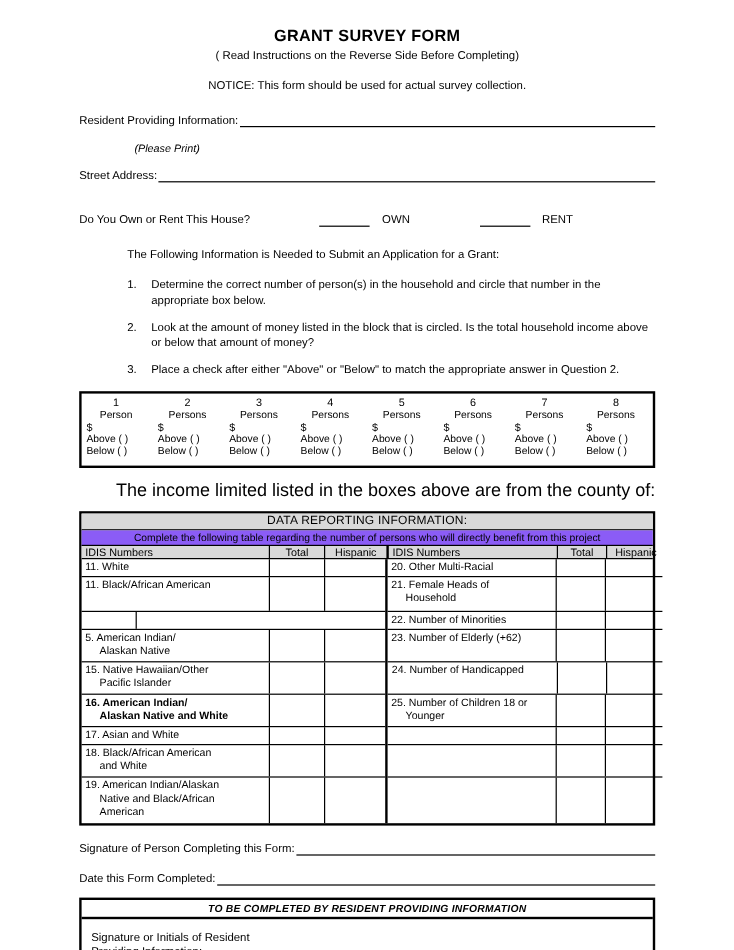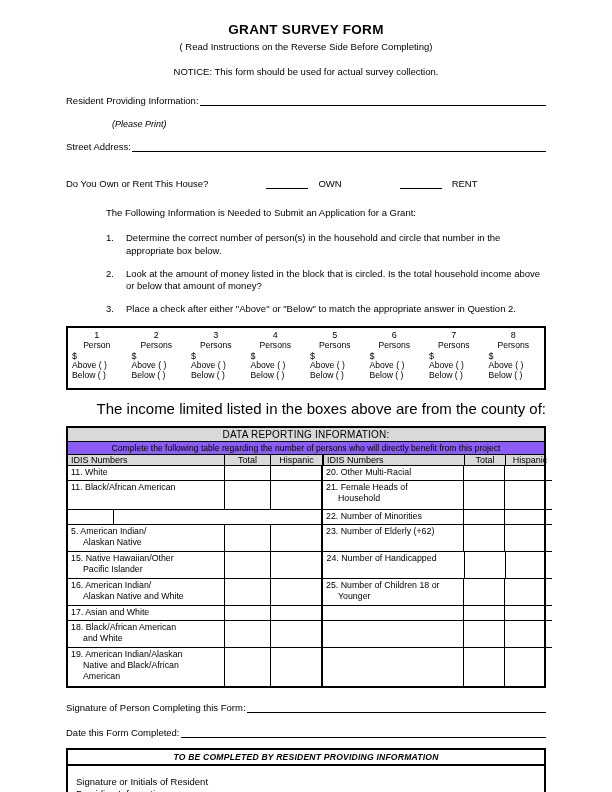--- a/index.html
+++ b/index.html
@@ -297,21 +297,21 @@
         <div class="dr-row" style="height:27px;">
           <div class="c-label">
             <div><span>15.</span>
             <span>Native Hawaiian/Other</span></div>
             <div class="dr-label-indent">Pacific Islander</div>
           </div>
           <div class="c-total"></div>
           <div class="c-hisp"></div>
         </div>
 
-        <div class="dr-row" style="height:27px;">
+        <div class="dr-row" style="height:27px;font-weight:bold;">
           <div class="c-label">
             <div><span>16.</span>
             <span>American Indian/</span></div>
             <div class="dr-label-indent">Alaskan Native and White</div>
           </div>
           <div class="c-total"></div>
           <div class="c-hisp"></div>
         </div>
 
         <div class="dr-row" style="height:15px;">

